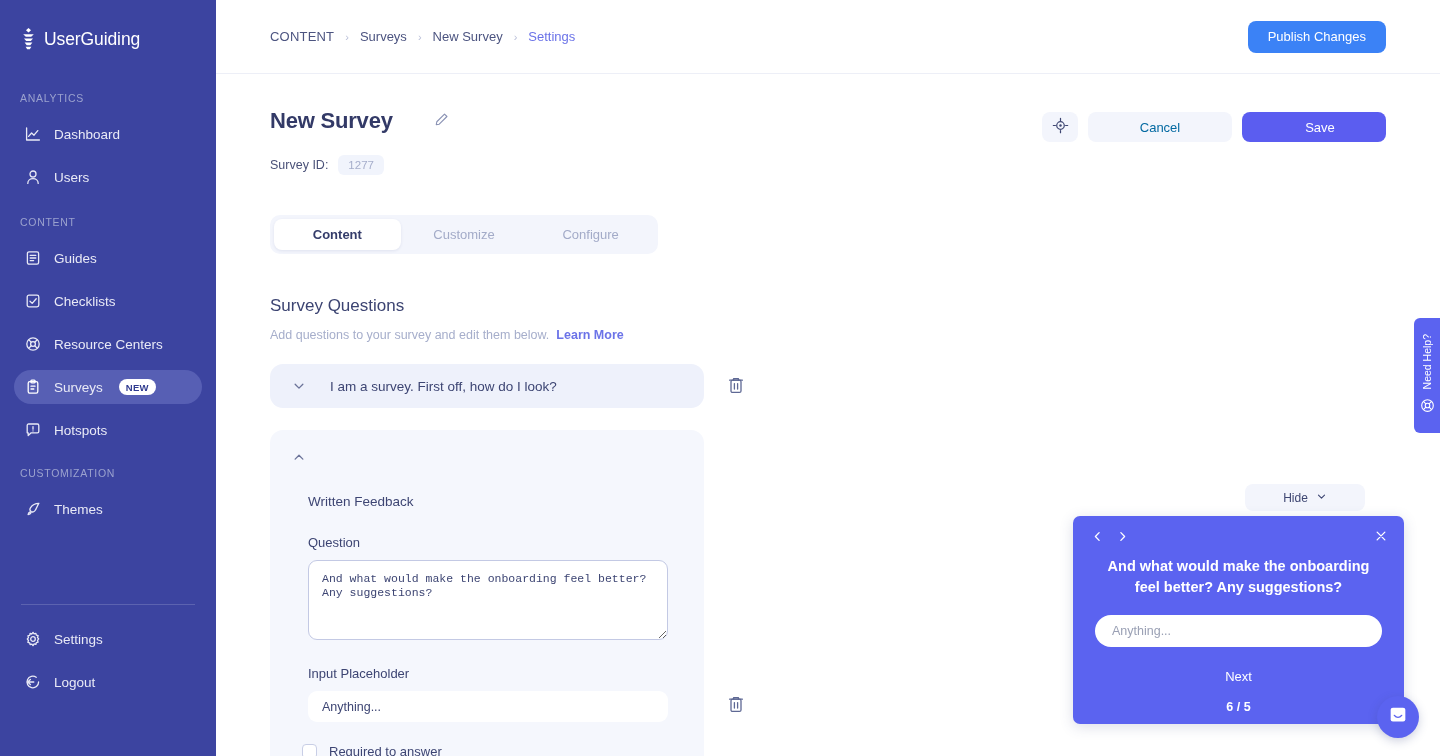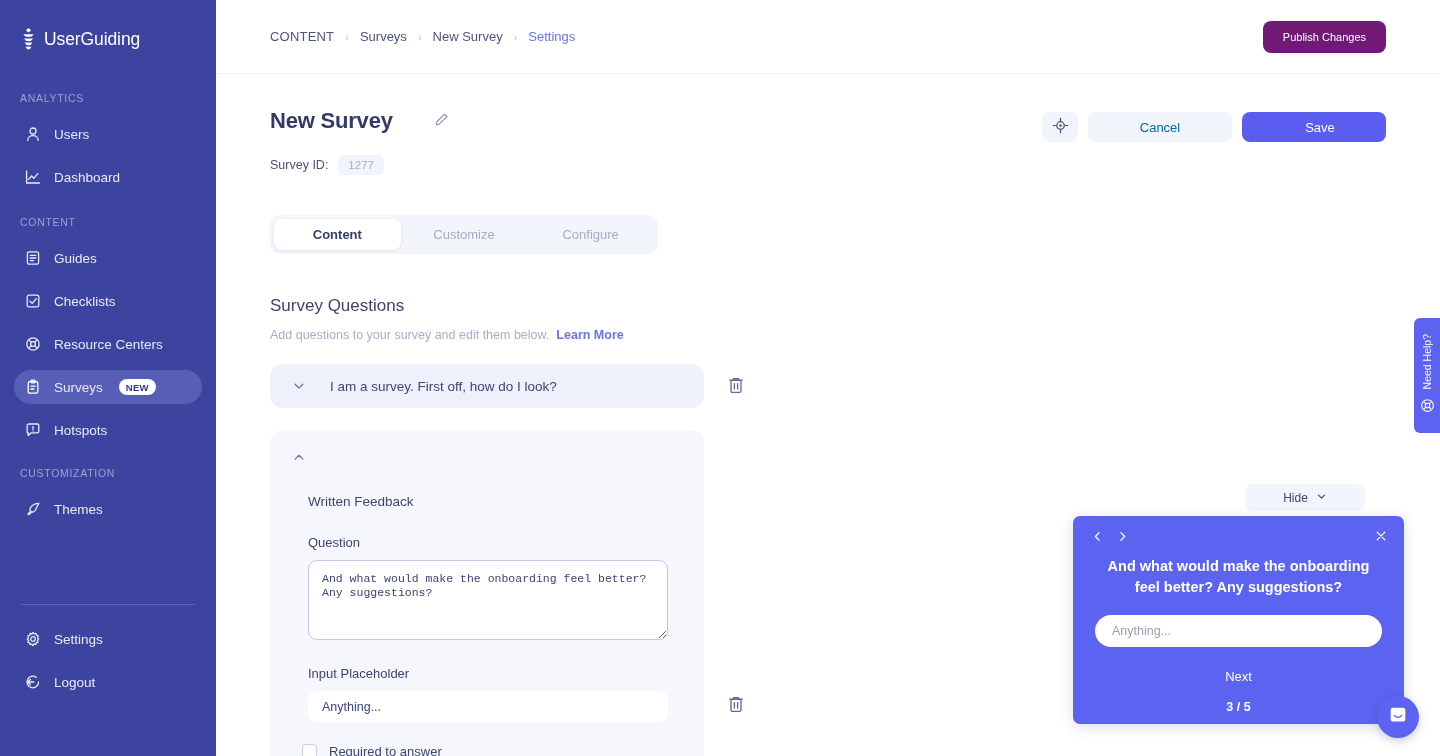--- a/index.html
+++ b/index.html
@@ -87,24 +87,24 @@
     padding: 0 54px 0 54px;
     border-bottom: 1px solid #EDEFF7;
   }
   .breadcrumb { display: flex; align-items: center; gap: 11px; font-size: 13px; }
   .crumb { color: #4C5480; white-space: nowrap; cursor: pointer; }
   .crumb.first { letter-spacing: 0.2px; }
   .crumb.current { color: #6B73E8; }
   .crumb-sep { color: #B9BFD8; font-size: 11px; }
   .topbar-spacer { flex: 1 1 auto; }
   .btn-publish {
-    background: #701a75; color: #ffffff;
+    background: #3b82f6; color: #ffffff;
     border: none; border-radius: 8px;
     height: 32px; padding: 0 20px;
-    font-size: 11px; font-family: inherit;
+    font-size: 13px; font-family: inherit;
     cursor: pointer; white-space: nowrap;
   }
 
   .content-area {
     padding: 0 54px;
     position: relative;
   }
   .title-row {
     display: flex; align-items: flex-start;
     padding-top: 34px;
@@ -385,36 +385,36 @@
         <path d="M5.6 18.8 h5.8 l-1.6 2.4 H7.2 Z" fill="#fff"></path>
       </svg>
     </span>
     <span class="logo-text">UserGuiding</span>
   </div>
 
   <div class="nav-section-label">ANALYTICS</div>
 
   <div class="nav-item">
     <span class="nav-ico">
+      <svg width="16" height="16" viewBox="0 0 16 16" fill="none" stroke="#E9EAF6" stroke-width="1.3" stroke-linecap="round" stroke-linejoin="round">
+        <path d="M1.6 2v12h12.8"></path>
+          <path d="M3.6 10.4l3-3.4 2.4 2.2 3.8-4.6"></path>
+      </svg>
+    </span>
+    <span class="nav-label">Dashboard</span>
+  </div>
+
+  <div class="nav-item">
+    <span class="nav-ico">
       <svg width="16" height="16" viewBox="0 0 16 16" fill="none" stroke="#E9EAF6" stroke-width="1.3" stroke-linecap="round">
         <circle cx="8" cy="5" r="3"></circle>
           <path d="M2.8 14.4c0-3 2.3-4.8 5.2-4.8s5.2 1.8 5.2 4.8"></path>
       </svg>
     </span>
     <span class="nav-label">Users</span>
-  </div>
-
-  <div class="nav-item">
-    <span class="nav-ico">
-      <svg width="16" height="16" viewBox="0 0 16 16" fill="none" stroke="#E9EAF6" stroke-width="1.3" stroke-linecap="round" stroke-linejoin="round">
-        <path d="M1.6 2v12h12.8"></path>
-          <path d="M3.6 10.4l3-3.4 2.4 2.2 3.8-4.6"></path>
-      </svg>
-    </span>
-    <span class="nav-label">Dashboard</span>
   </div>
 
   <div class="nav-gap-1"></div>
   <div class="nav-section-label">CONTENT</div>
 
   <div class="nav-item">
     <span class="nav-ico">
       <svg width="16" height="16" viewBox="0 0 16 16" fill="none" stroke="#E9EAF6" stroke-width="1.3" stroke-linejoin="round">
         <rect x="2.4" y="1.8" width="11.2" height="12.4" rx="1.6"></rect>
         <path d="M5.2 5.4h5.6M5.2 8h5.6M5.2 10.6h3.4" stroke-linecap="round"></path>
@@ -656,21 +656,21 @@
     <button class="pv-close">
       <span>
         <svg width="14" height="14" viewBox="0 0 16 16" fill="none" stroke="#ffffff" stroke-width="1.5" stroke-linecap="round">
           <path d="M3.6 3.6l8.8 8.8M12.4 3.6l-8.8 8.8"></path>
         </svg>
       </span>
     </button>
     <div class="pv-question">And what would make the onboarding feel better? Any suggestions?</div>
     <input class="pv-input" type="text" placeholder="Anything..." style="">
     <button class="pv-next">Next</button>
-    <div class="pv-count">3 / 5</div>
+    <div class="pv-count">6 / 5</div>
   </div>
 
   <div class="need-help">
     <span class="need-help-text">Need Help?</span>
     <span>
       <svg width="15" height="15" viewBox="0 0 16 16" fill="none" stroke="#ffffff" stroke-width="1.2">
         <circle cx="8" cy="8" r="6.2"></circle>
           <circle cx="8" cy="8" r="2.4"></circle>
         <path d="M3.6 3.6l2.7 2.7M9.7 9.7l2.7 2.7M12.4 3.6L9.7 6.3M6.3 9.7l-2.7 2.7"></path>
       </svg>

